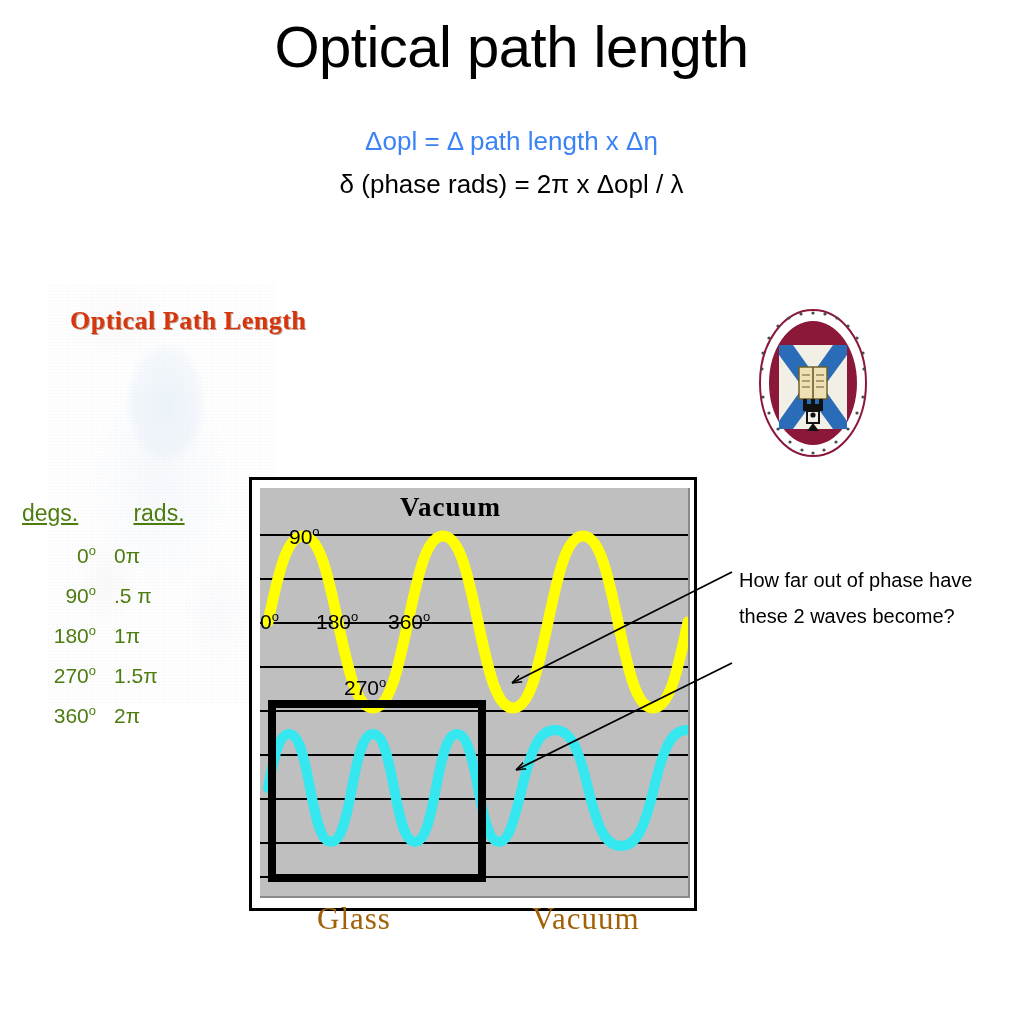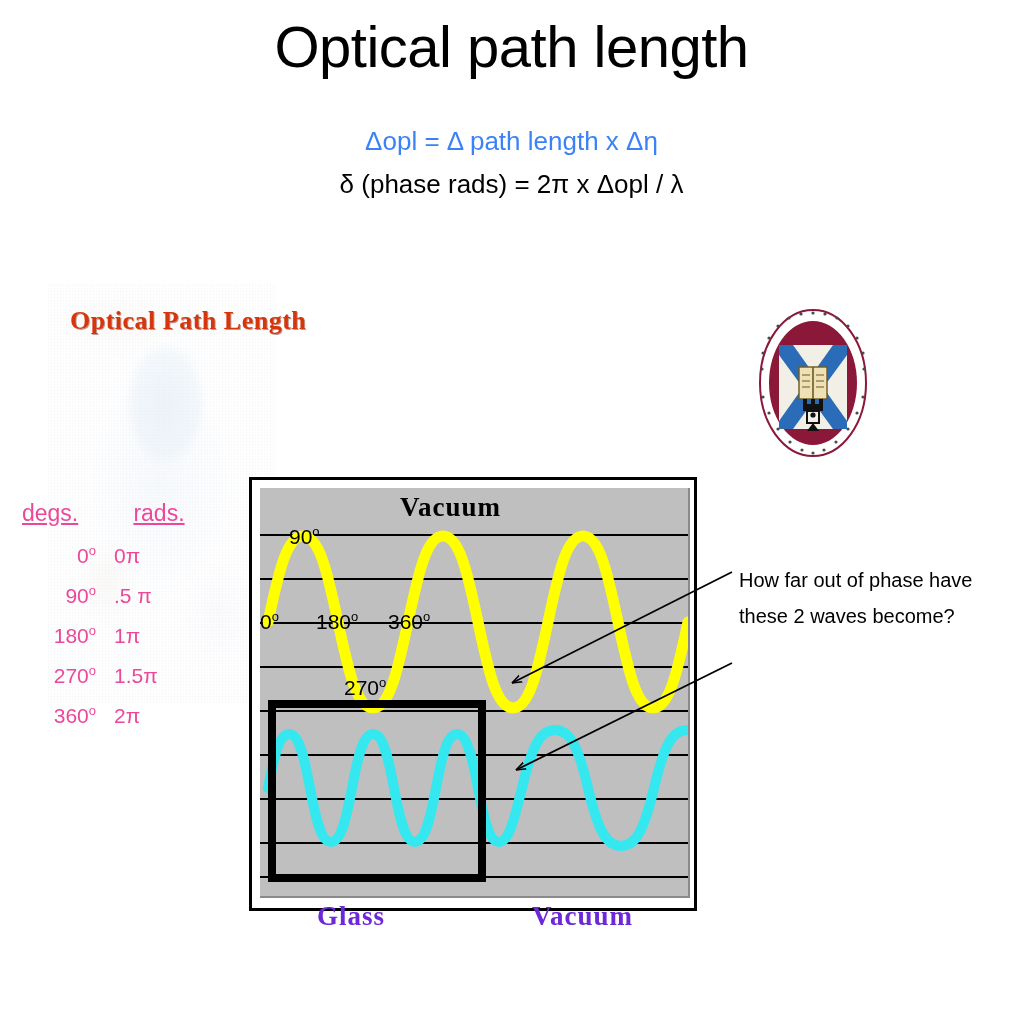--- a/index.html
+++ b/index.html
@@ -88,21 +88,21 @@
     width: 112px;
     height: 156px;
   }
 
   
   .deg-table {
     position: absolute;
     left: 22px;
     top: 500px;
     font-size: 22px;
-    color: #ec4899;
+    color: #4d7c0f;
   }
   .deg-table .thead {
     display: flex;
     margin-bottom: 16px;
   }
   .deg-table .thead span {
     text-decoration: underline;
     font-size: 23px;
   }
   .th-deg { width: 92px; }
@@ -200,24 +200,24 @@
   .bottom-labels {
     position: absolute;
     left: 249px;
     top: 893px;
     width: 448px;
     height: 44px;
   }
   .bottom-labels span {
     position: absolute;
     font-family: "Liberation Serif", "DejaVu Serif", serif;
-    font-weight: bold;
-    font-size: 27px;
+    font-weight: normal;
+    font-size: 31px;
     letter-spacing: 1px;
-    color: #6d28d9;
+    color: #a16207;
   }
   .lbl-glass  { left: 68px; top: 8px; }
   .lbl-vac-bottom { left: 283px; top: 8px; }
 
   
   .question-text {
     position: absolute;
     left: 739px;
     top: 562px;
     width: 255px;

